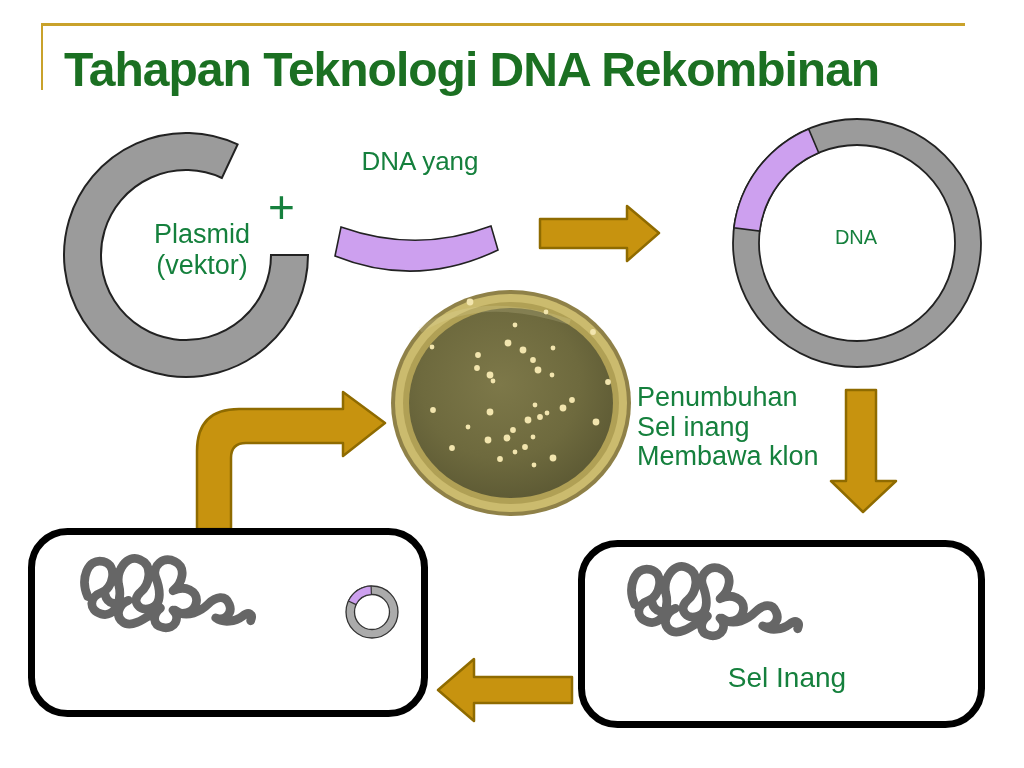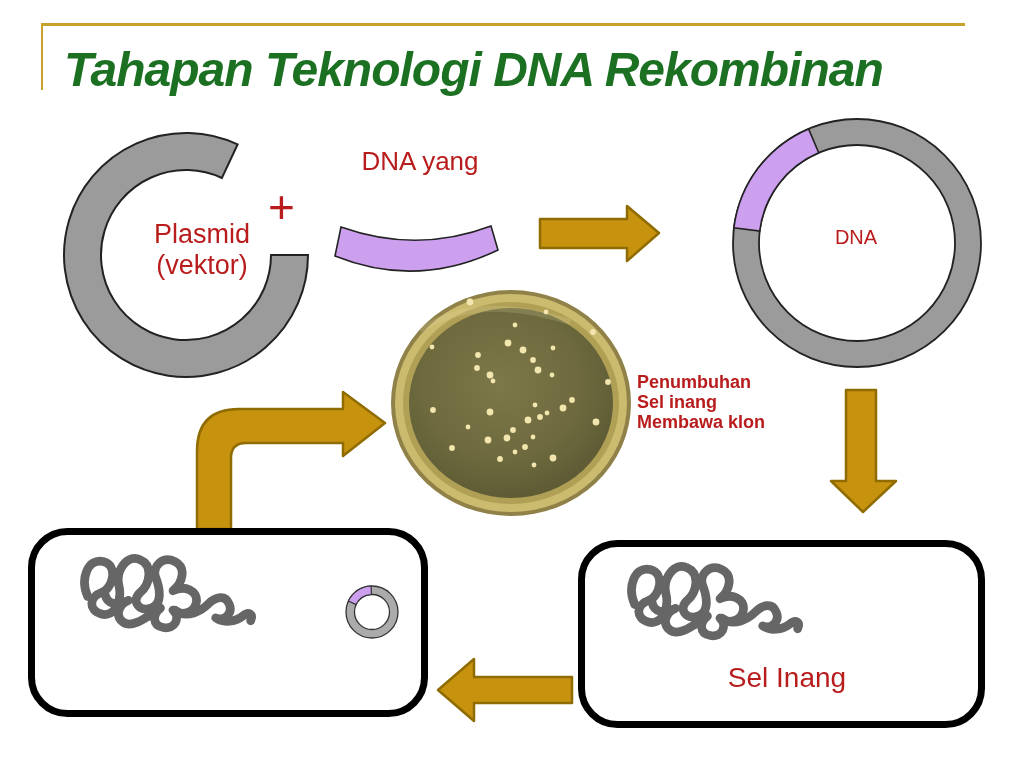--- a/index.html
+++ b/index.html
@@ -1,28 +1,28 @@
 <!DOCTYPE html>
 <html><head>
 <meta charset="utf-8">
 <style>
   html,body{margin:0;padding:0;background:#fff;}
   .slide{position:relative;width:1024px;height:768px;background:#ffffff;overflow:hidden;
          font-family:"Liberation Sans",sans-serif;}
   .accent-h{position:absolute;left:42px;top:23px;width:923px;height:3px;background:#C9A22B;}
   .accent-v{position:absolute;left:41px;top:23px;width:2px;height:67px;background:#C9A22B;}
   .title{position:absolute;left:64px;top:42px;width:920px;
-         font-size:48px;font-weight:bold;letter-spacing:-1px;color:#1b7022;font-style:italic;}
-  .lbl{position:absolute;color:#b91c1c;line-height:1.16;}
+         font-size:48px;font-weight:bold;letter-spacing:-1px;color:#1b7022;}
+  .lbl{position:absolute;color:#15803d;line-height:1.16;}
   .center{text-align:center;}
   .plasmid-lbl{left:112px;top:219px;width:180px;font-size:27px;}
   .plus{left:268px;top:181px;font-size:46px;font-weight:500;}
   .insert-lbl{left:320px;top:146px;width:200px;font-size:26px;}
   .recomb-lbl{left:756px;top:226px;width:200px;font-size:20px;}
-  .growth-lbl{left:637px;top:373px;width:230px;font-size:18px;line-height:1.1;font-weight:bold;}
+  .growth-lbl{left:637px;top:383px;width:230px;font-size:27px;line-height:1.1;}
   .host-lbl{left:687px;top:662px;width:200px;font-size:28px;}
   svg{position:absolute;left:0;top:0;}
 </style>
 </head>
 <body>
 
 <div class="slide">
 
   <div class="accent-h"></div>
   <div class="accent-v"></div>

